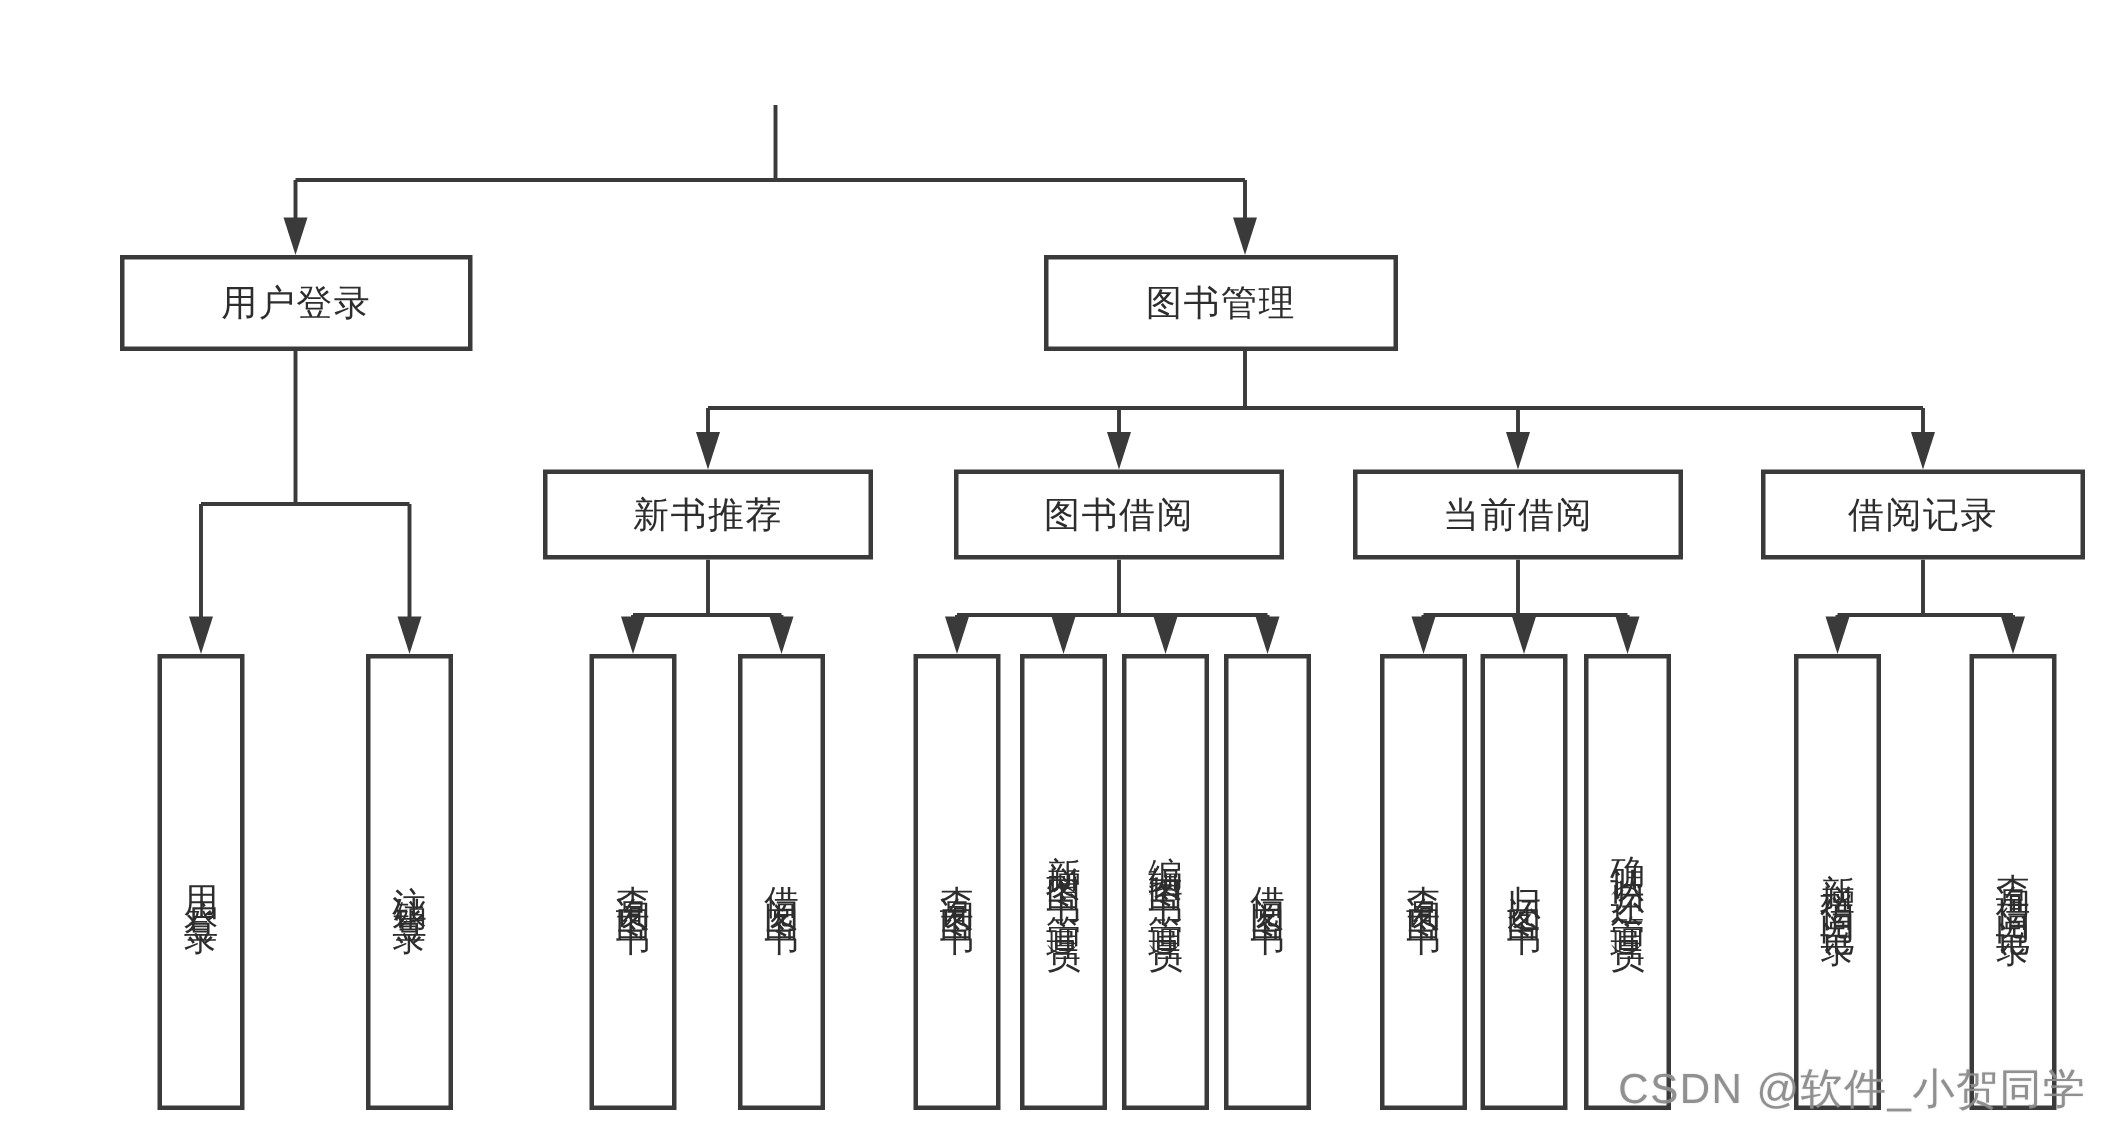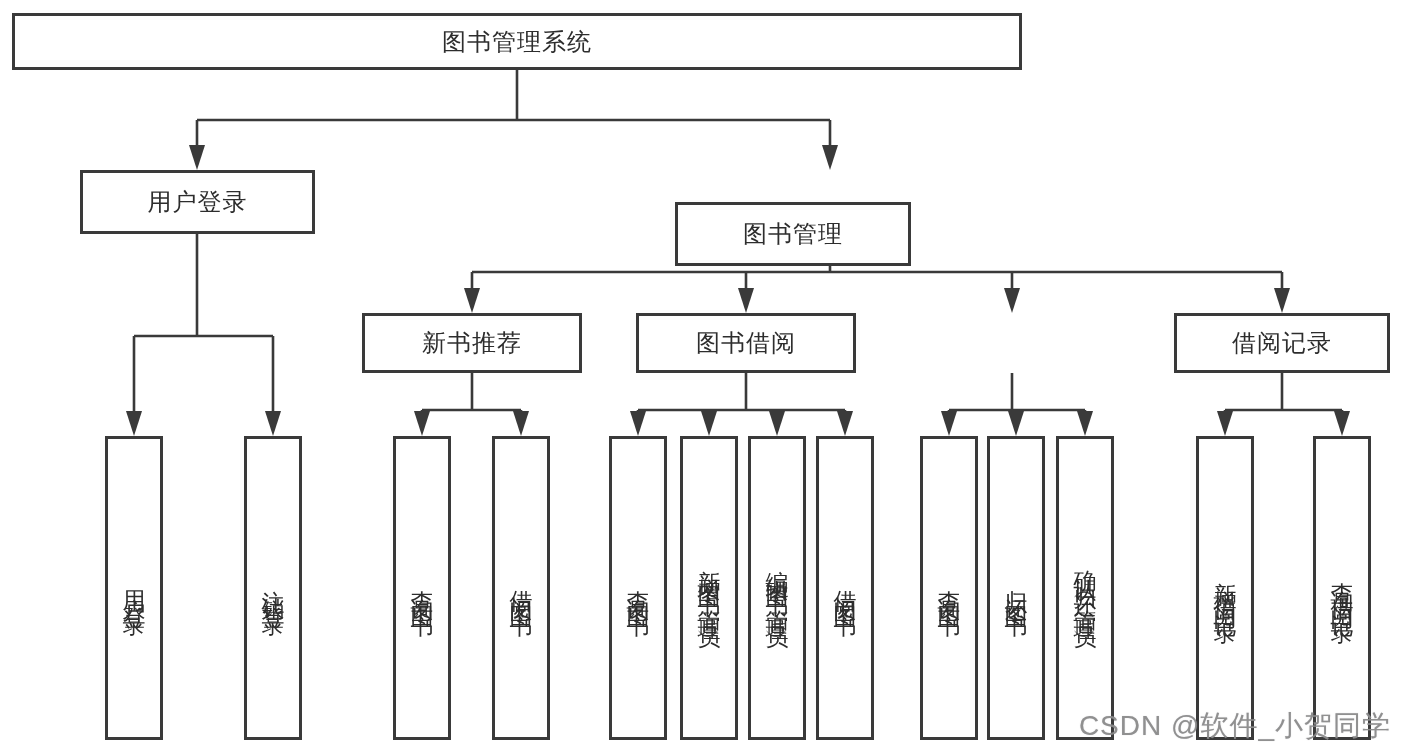--- a/index.html
+++ b/index.html
@@ -86,36 +86,36 @@
       <polygon points="769,411 785,411 777,436"></polygon>
       <polygon points="837,411 853,411 845,436"></polygon>
       <polygon points="941,411 957,411 949,436"></polygon>
       <polygon points="1008,411 1024,411 1016,436"></polygon>
       <polygon points="1077,411 1093,411 1085,436"></polygon>
       <polygon points="1217,411 1233,411 1225,436"></polygon>
       <polygon points="1334,411 1350,411 1342,436"></polygon>
     </g>
   </svg>
 
-  <div class="node root" style="left:12px;top:13px;width:1010px;height:57px;">
-    <span>图书管理系统</span>
-  </div>
 
   <div class="node" style="left:80px;top:170px;width:235px;height:64px;">
     <span>用户登录</span>
   </div>
-  <div class="node" style="left:675px;top:170px;width:236px;height:64px;margin-top:32px;">
+  <div class="node" style="left:696px;top:170px;width:236px;height:64px;">
     <span>图书管理</span>
   </div>
 
   <div class="node" style="left:636px;top:313px;width:220px;height:60px;">
     <span>图书借阅</span>
   </div>
   <div class="node" style="left:362px;top:313px;width:220px;height:60px;">
     <span>新书推荐</span>
+  </div>
+  <div class="node" style="left:902px;top:313px;width:220px;height:60px;">
+    <span>当前借阅</span>
   </div>
   <div class="node" style="left:1174px;top:313px;width:216px;height:60px;">
     <span>借阅记录</span>
   </div>
 
   <div class="vnode" style="left:105px;top:436px;width:58px;height:304px;">
     <span class="vtext">用户登录</span>
   </div>
   <div class="vnode" style="left:244px;top:436px;width:58px;height:304px;">
     <span class="vtext">注销登录</span>

